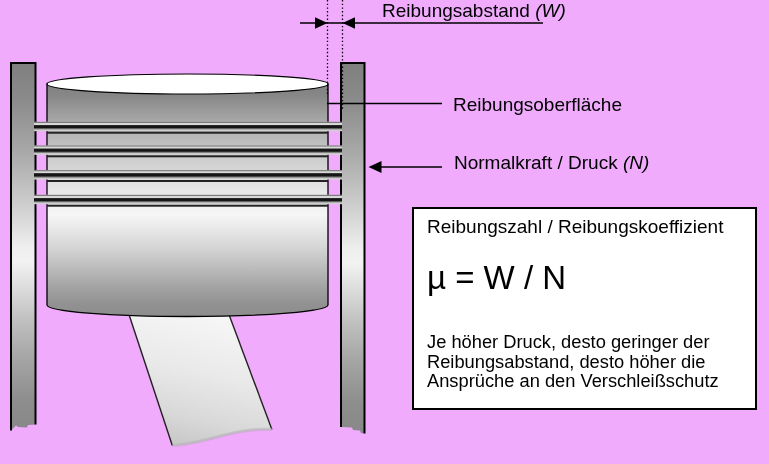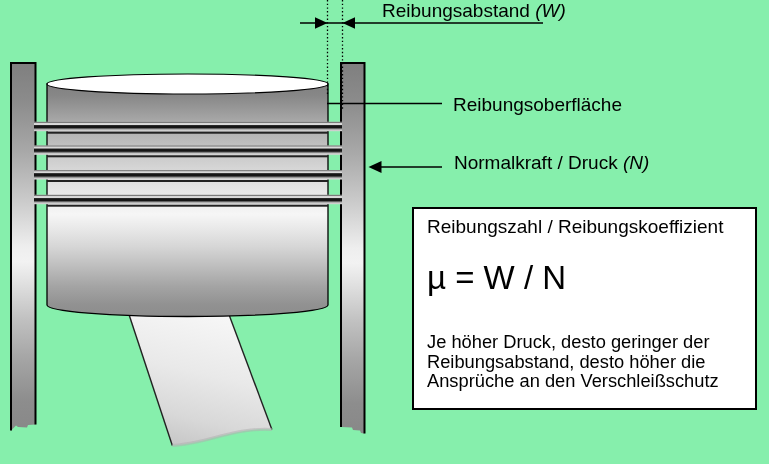--- a/index.html
+++ b/index.html
@@ -1,16 +1,16 @@
 <!DOCTYPE html>
 <html><head>
 <meta charset="utf-8">
 <style>
 html,body{margin:0;padding:0;background:#fff;}
-#stage{position:relative;width:769px;height:464px;background:#86efac;overflow:hidden;}
+#stage{position:relative;width:769px;height:464px;background:#f0abfc;overflow:hidden;}
 svg{display:block;}
 text{font-family:"Liberation Sans",sans-serif;fill:#000;}
 </style>
 </head>
 <body>
 <div id="stage">
 <svg width="769" height="464" viewBox="0 0 769 464">
 <defs>
 <linearGradient id="wallG" x1="0" y1="0" x2="0" y2="1">
 <stop offset="0" stop-color="#7f7f7f"></stop>

